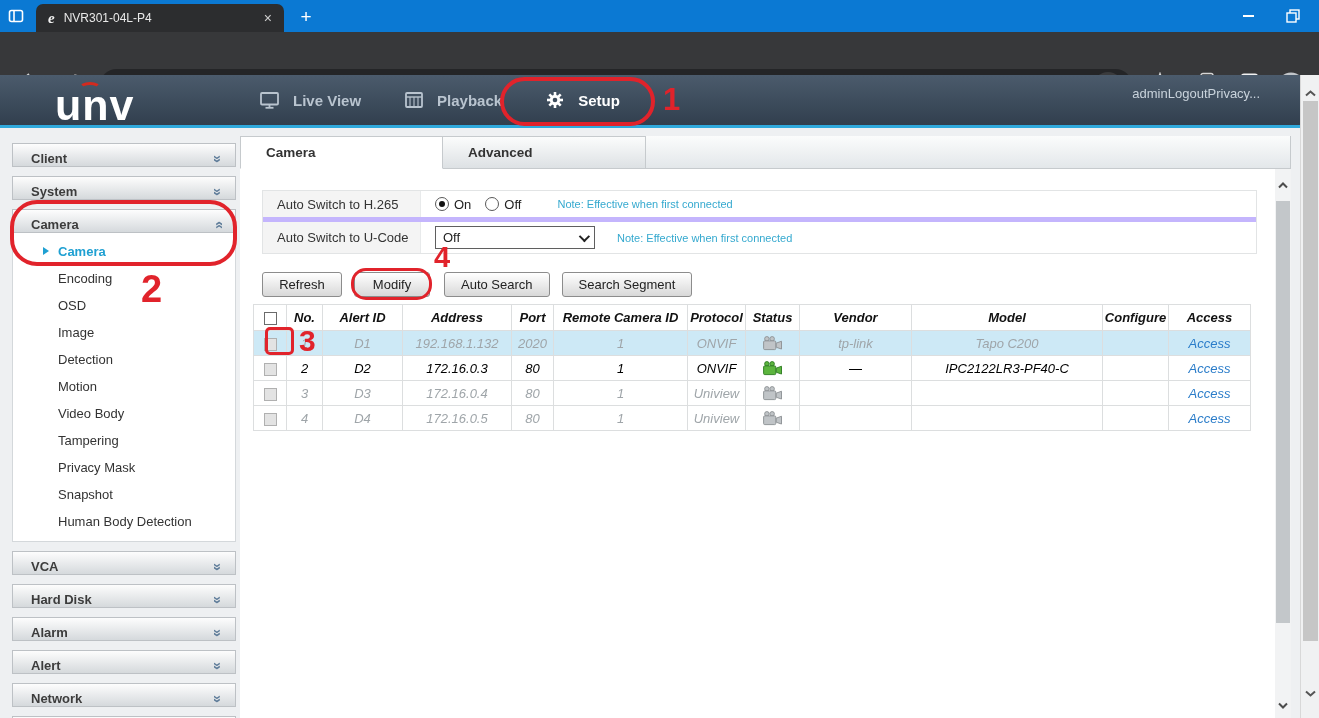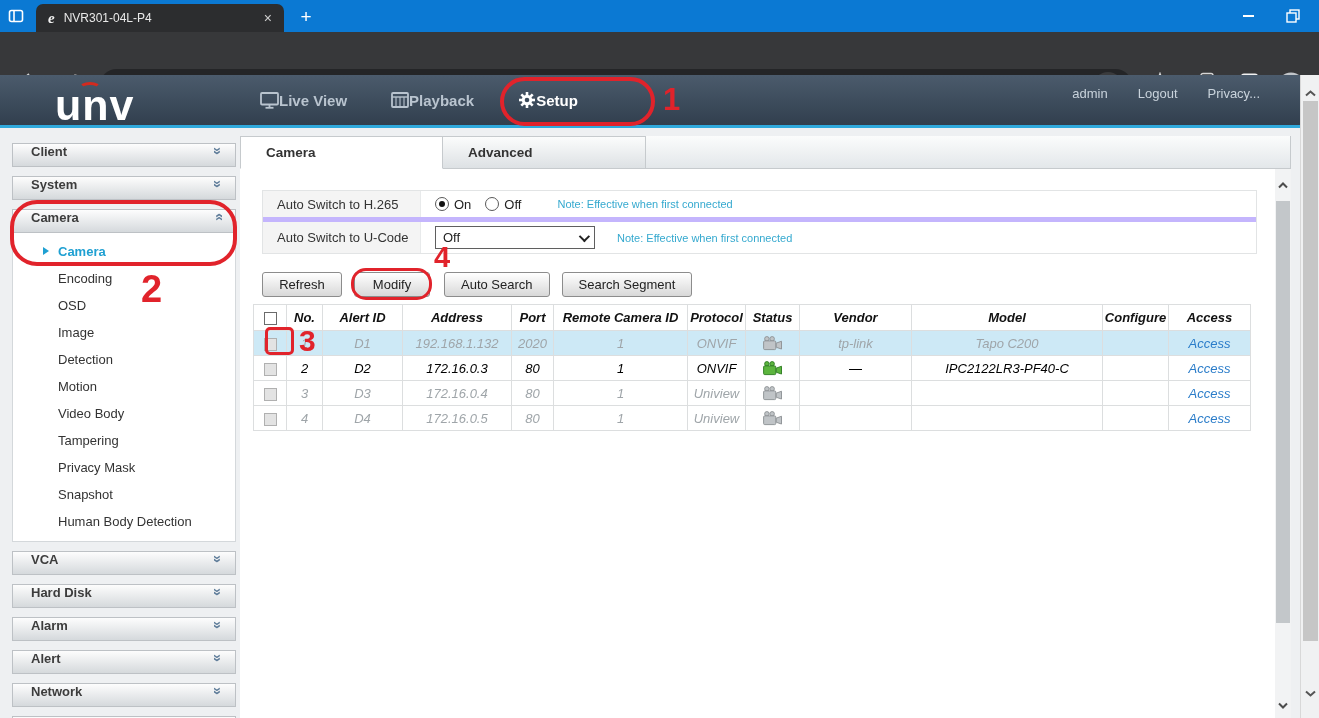--- a/index.html
+++ b/index.html
@@ -42,28 +42,28 @@
   .tb-right { position:absolute; top:40px; color:#d5d5d5; }
   .avatar { position:absolute; left:1277px; top:40px; }
   
   .unv-header {
     position:absolute; left:0; top:75px; width:1300px; height:53px;
     background:linear-gradient(#4b5b6c, #313f4e); border-bottom:3px solid #2fa9dc;
   }
   .logo { position:absolute; left:55px; top:6px; color:#fff; font-size:43px; font-weight:bold; letter-spacing:1px; }
   .logo-arc { position:absolute; left:24px; top:1px; width:22px; height:12px; border:3px solid transparent; border-top:3px solid #d42a1e; border-radius:50%; }
   .main-nav { position:absolute; left:238px; top:0; height:50px; display:flex; align-items:center; gap:0; }
-  .nav-item { display:flex; align-items:center; padding:0 22px; color:#b9c4cf; font-size:15px; font-weight:bold; height:100%; }
+  .nav-item { display:flex; align-items:center; gap:14px; padding:0 22px; color:#b9c4cf; font-size:15px; font-weight:bold; height:100%; }
   .nav-item.active { color:#fff; }
-  .user-links { position:absolute; right:40px; top:11px; display:flex; gap:30px; color:#c9d3dc; font-size:13px; }
+  .user-links { position:absolute; right:40px; top:11px; display:flex; color:#c9d3dc; font-size:13px; }
   
   .sidebar { position:absolute; left:12px; top:143px; width:224px; }
   .sb-group {
     height:24px; margin-bottom:9px; background:linear-gradient(#fdfdfd,#d5d9dc);
-    border:1px solid #bdc1c5; display:flex; align-items:flex-start; justify-content:space-between;
+    border:1px solid #bdc1c5; display:flex; align-items:flex-end; justify-content:space-between;
     padding:0 13px 0 18px; font-size:13px; font-weight:bold; color:#3c3c3c;
   }
   .chev { color:#5e7c99; font-size:14px; font-weight:bold; transform:rotate(90deg); line-height:1; }
   .chev.up { transform:rotate(-90deg); }
   .sb-sub { background:#fff; border:1px solid #d4d8db; border-top:none; margin:-9px 0 9px 0; padding:5px 0 6px 0; }
   .sb-item { position:relative; height:27px; line-height:27px; padding-left:45px; font-size:13px; color:#333; }
   .sb-item.active { color:#1fa0d2; font-weight:bold; }
   .sb-item.active::before {
     content:""; position:absolute; left:30px; top:9px; width:0; height:0;
     border-left:6px solid #1fa0d2; border-top:4px solid transparent; border-bottom:4px solid transparent;

